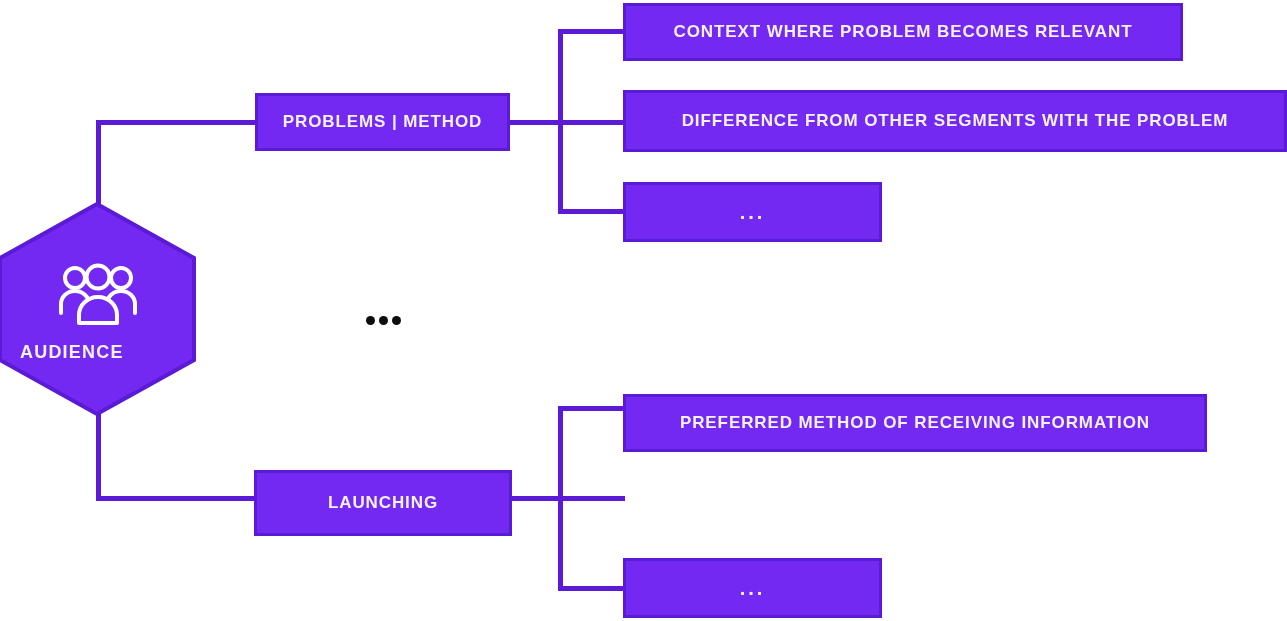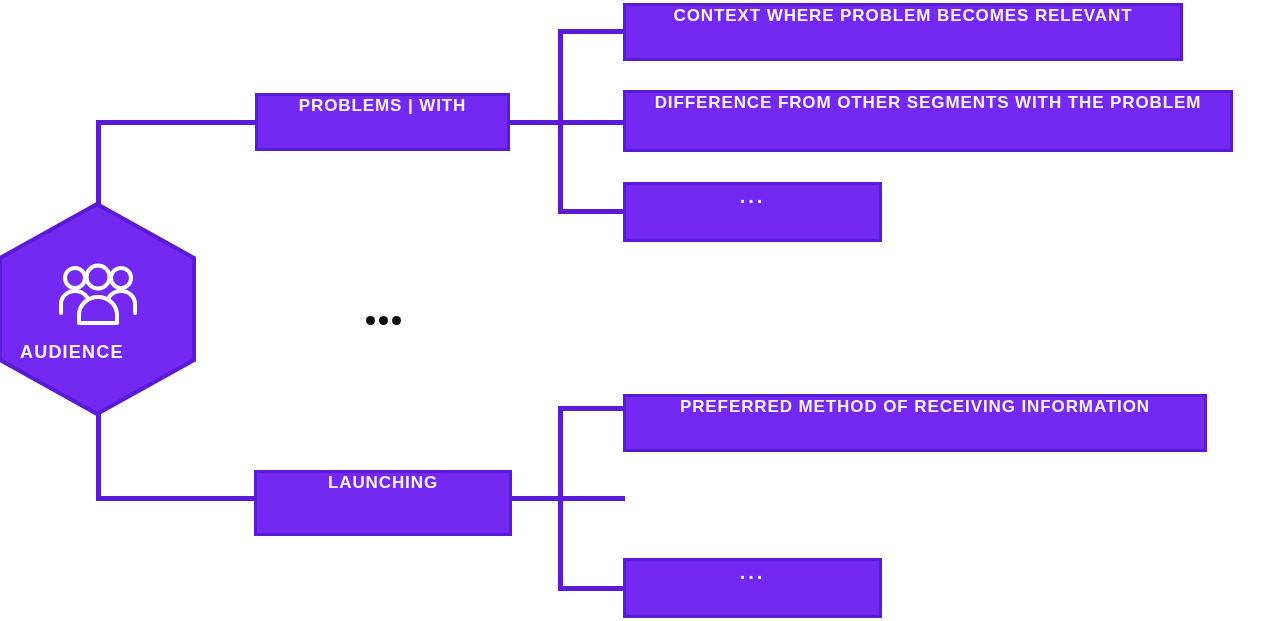--- a/index.html
+++ b/index.html
@@ -18,20 +18,21 @@
   .line {
     position: absolute;
     background: var(--conn, #5A1AD6);
   }
   .node {
     position: absolute;
     box-sizing: border-box;
     background: var(--fill, #7329F1);
     border: 3px solid var(--edge, #5A1AD6);
     display: flex;
+    align-items: center;
     justify-content: center;
     color: var(--text, #F4F1FB);
     font-weight: 700;
     font-size: 17px;
     letter-spacing: 0.9px;
     text-align: center;
     white-space: nowrap;
   }
   .node.ellipsis-node {
     font-size: 20px;
@@ -99,32 +100,32 @@
 
   <div class="hex-label">AUDIENCE</div>
 
   <div class="mid-dots">
     <div class="dot"></div>
     <div class="dot"></div>
     <div class="dot"></div>
   </div>
 
   <div class="node" style="left:255px;top:93px;width:255px;height:58px;">
-    <span>PROBLEMS | WITH</span>
+    <span>PROBLEMS | METHOD</span>
   </div>
 
   <div class="node" style="left:254px;top:470px;width:258px;height:66px;">
     <span>LAUNCHING</span>
   </div>
 
   <div class="node" style="left:623px;top:3px;width:560px;height:58px;">
     <span>CONTEXT WHERE PROBLEM BECOMES RELEVANT</span>
   </div>
 
-  <div class="node" style="left:623px;top:90px;width:610px;height:62px;">
+  <div class="node" style="left:623px;top:90px;width:664px;height:62px;">
     <span>DIFFERENCE FROM OTHER SEGMENTS WITH THE PROBLEM</span>
   </div>
 
   <div class="node ellipsis-node" style="left:623px;top:182px;width:259px;height:60px;">
     <span>...</span>
   </div>
 
   <div class="node" style="left:623px;top:394px;width:584px;height:58px;">
     <span>PREFERRED METHOD OF RECEIVING INFORMATION</span>
   </div>

